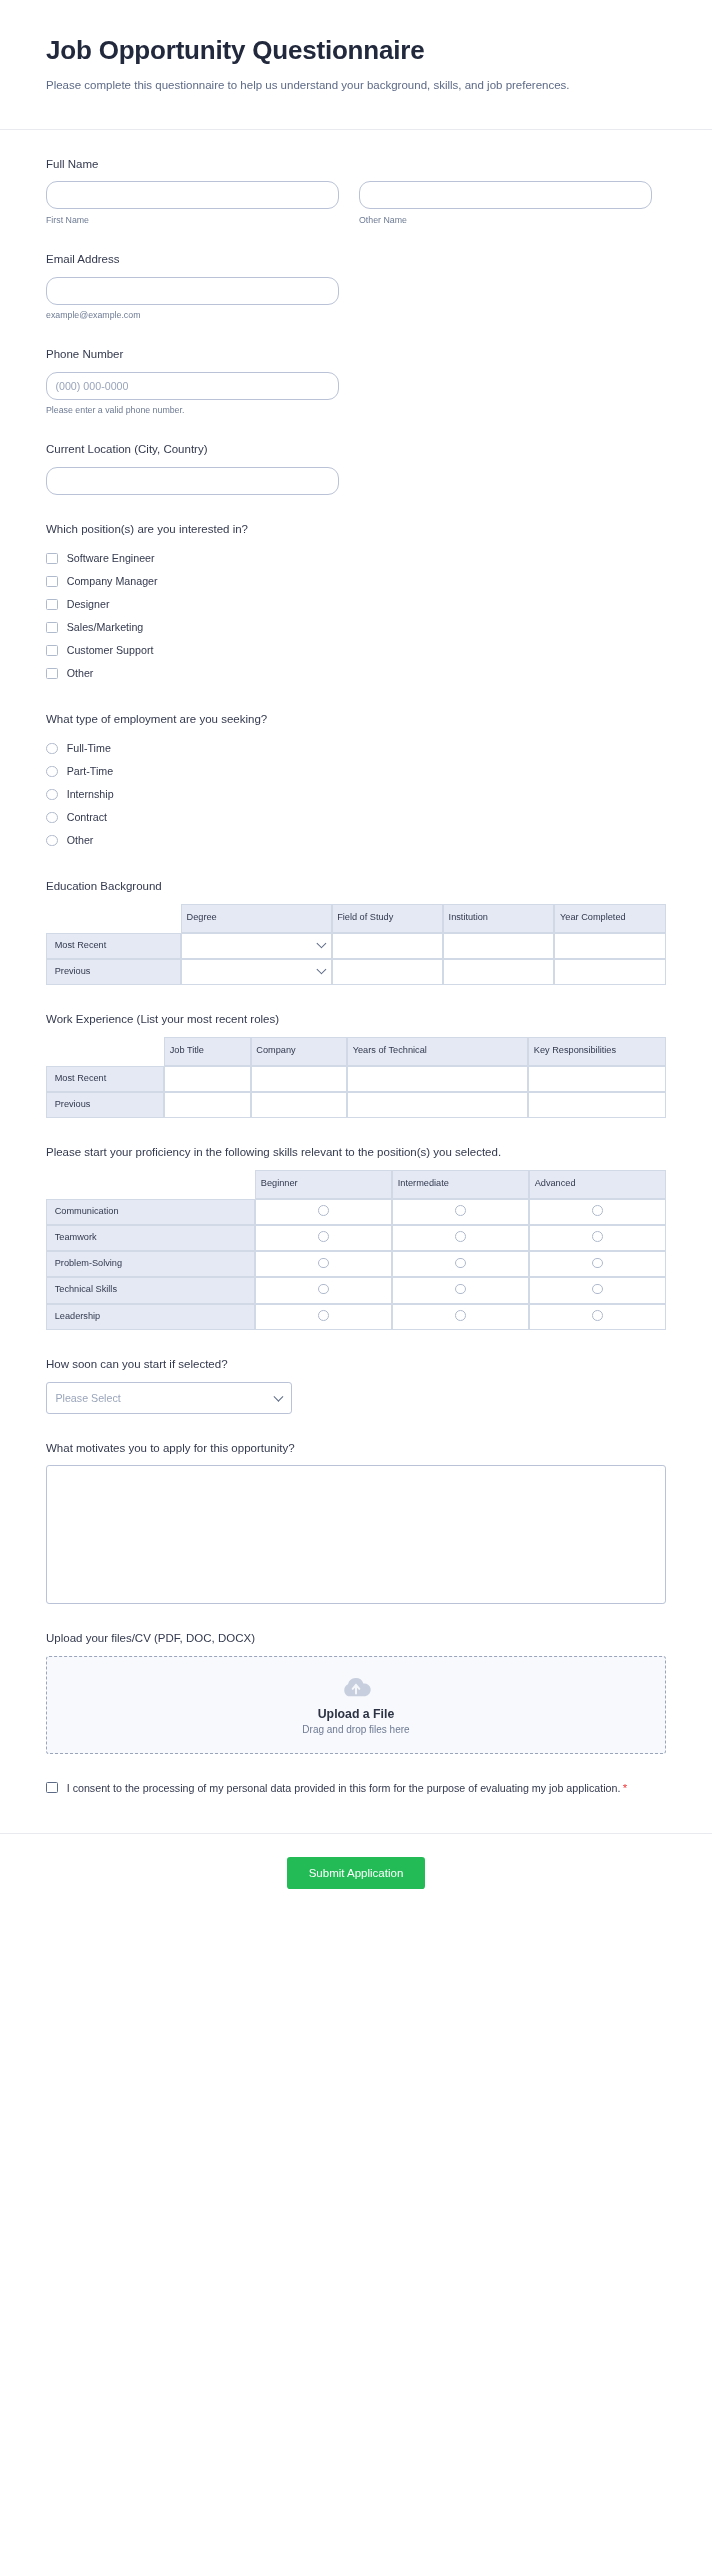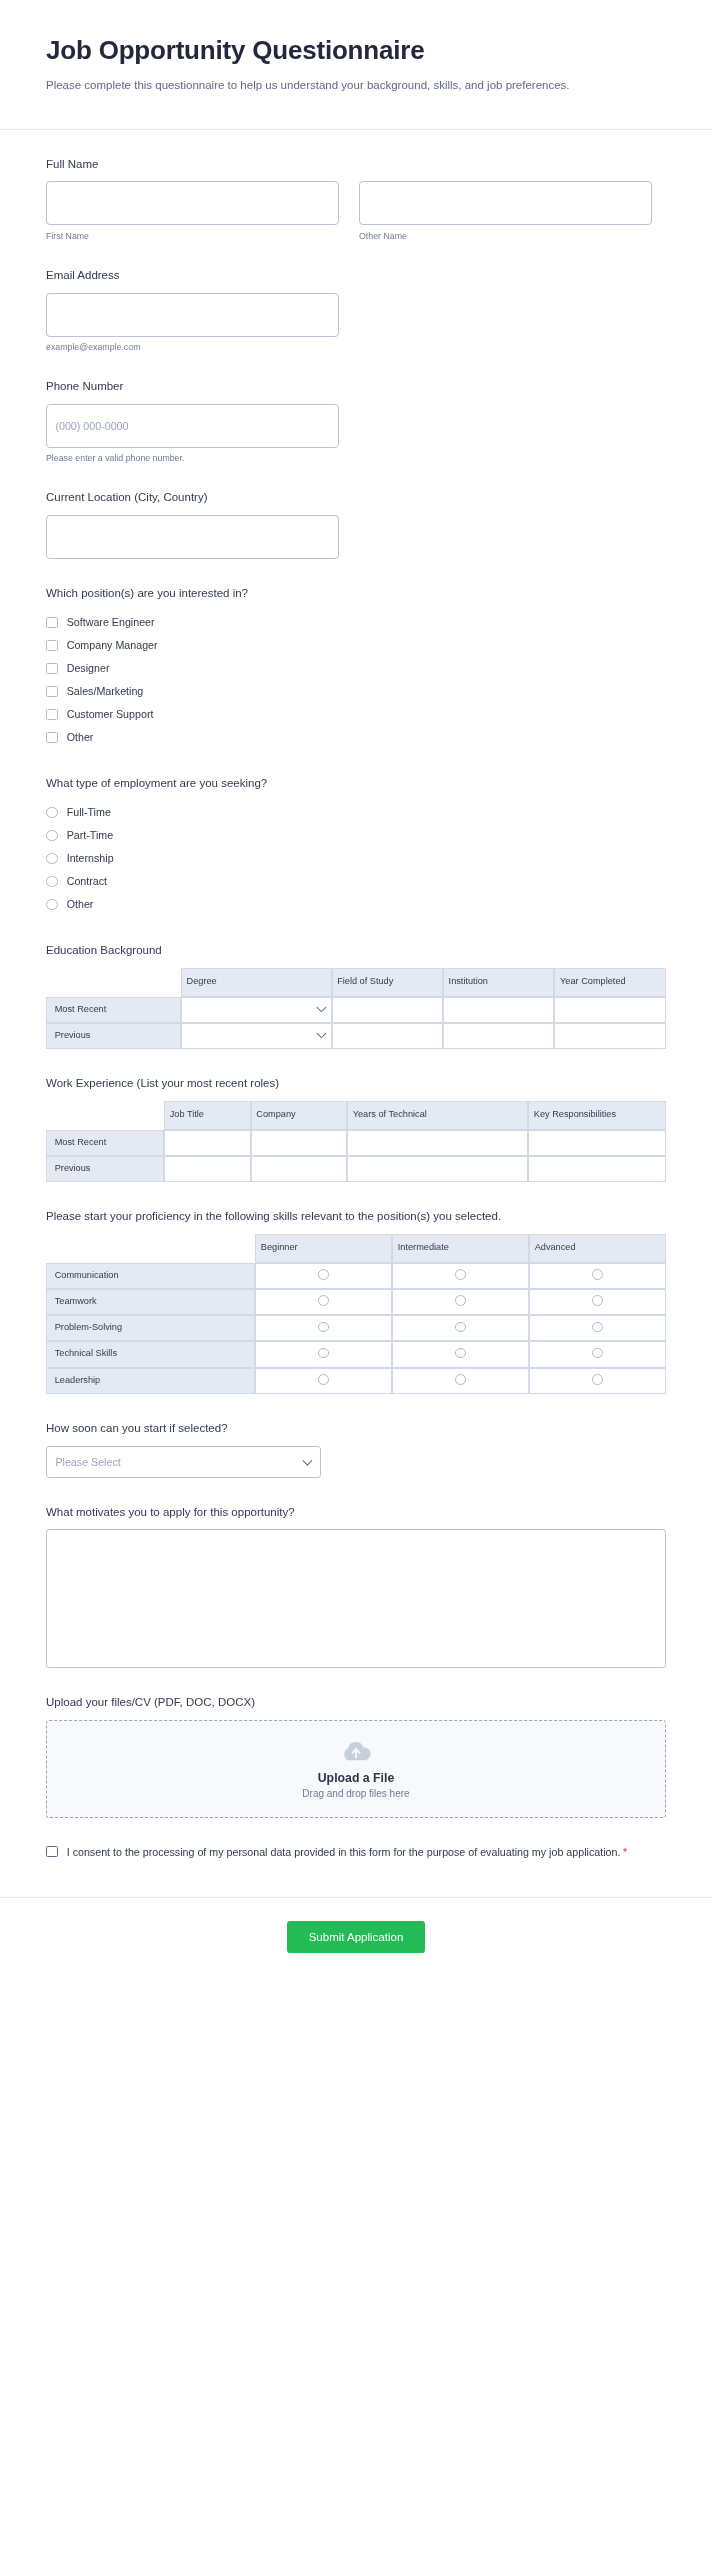--- a/index.html
+++ b/index.html
@@ -59,23 +59,23 @@
   }
   .sublabel {
     font-size: 8.8px;
     color: #6e7b94;
     margin-top: 5.4px;
   }
 
   .text-input {
     display: block;
     width: 100%;
-    height: 44px;
+    height: 28px;
     border: 0.8px solid #b9c2d6;
-    border-radius: 4px;
+    border-radius: 11px;
     background: #ffffff;
     font-size: 10.7px;
     font-family: "Liberation Sans", sans-serif;
     color: #33394e;
     padding: 0 8.4px;
     outline: none;
   }
   .text-input::placeholder { color: #9aa5bb; }
 
   .name-row {
@@ -200,21 +200,21 @@
 
   
   .skills-table col.c0 { width: 107px; }
   .skills-table col.c1 { width: 70px; }
   .skills-table col.c2 { width: 70px; }
   .skills-table col.c3 { width: 70px; }
 
   
   .select-box {
     position: relative;
-    width: 275px;
+    width: 246px;
     height: 32px;
     border: 0.8px solid #b9c2d6;
     border-radius: 3.1px;
     background: #fff;
     display: flex;
     align-items: center;
     padding: 0 8.4px;
   }
   .select-value {
     font-size: 10.7px;

